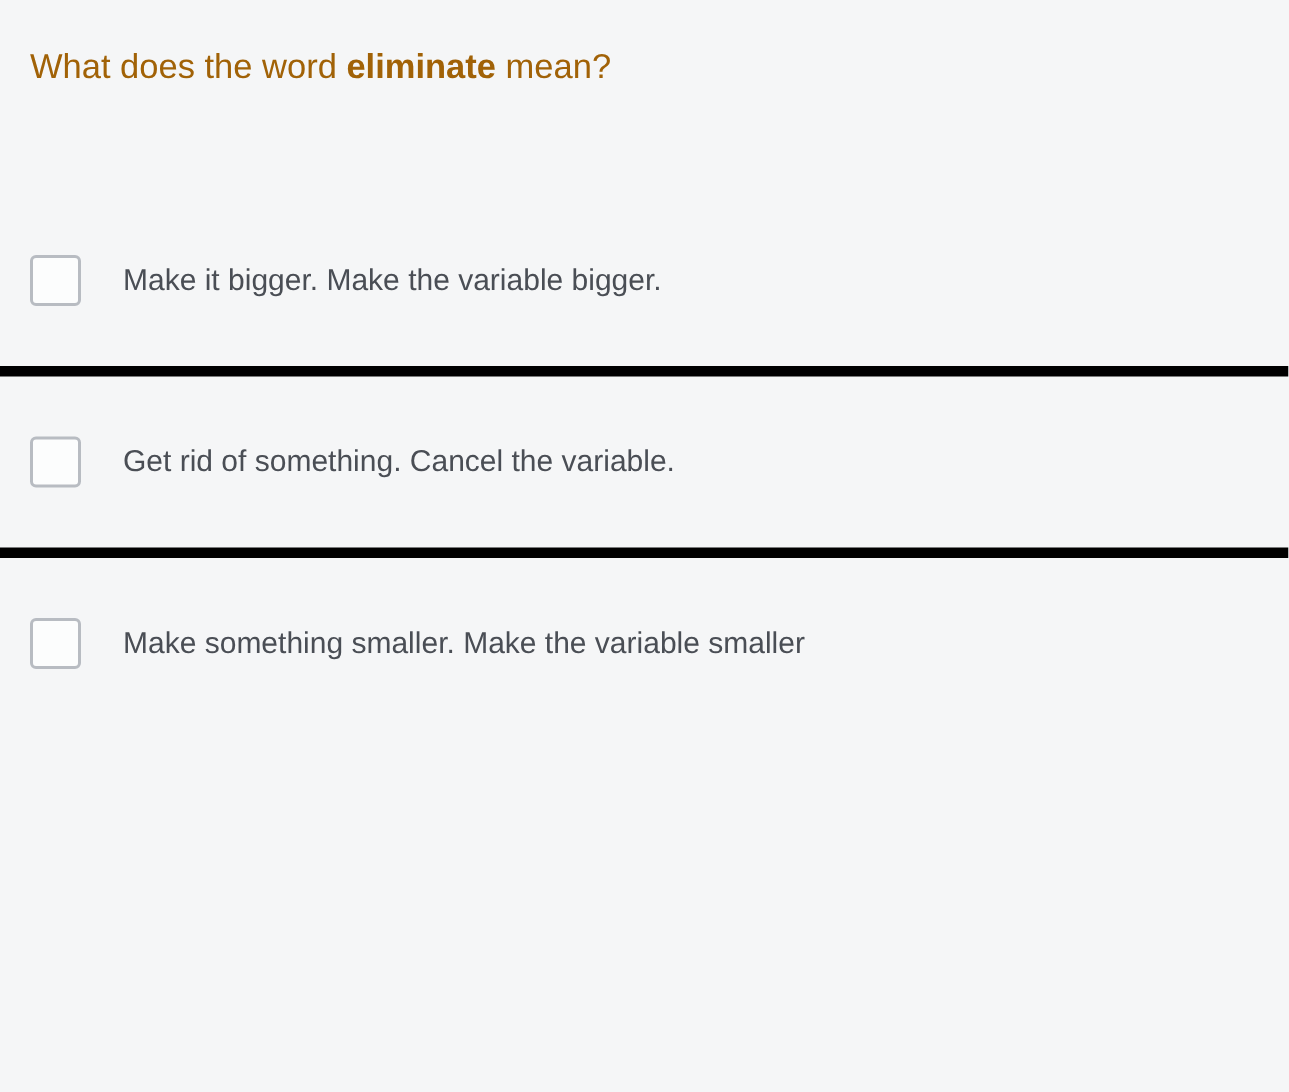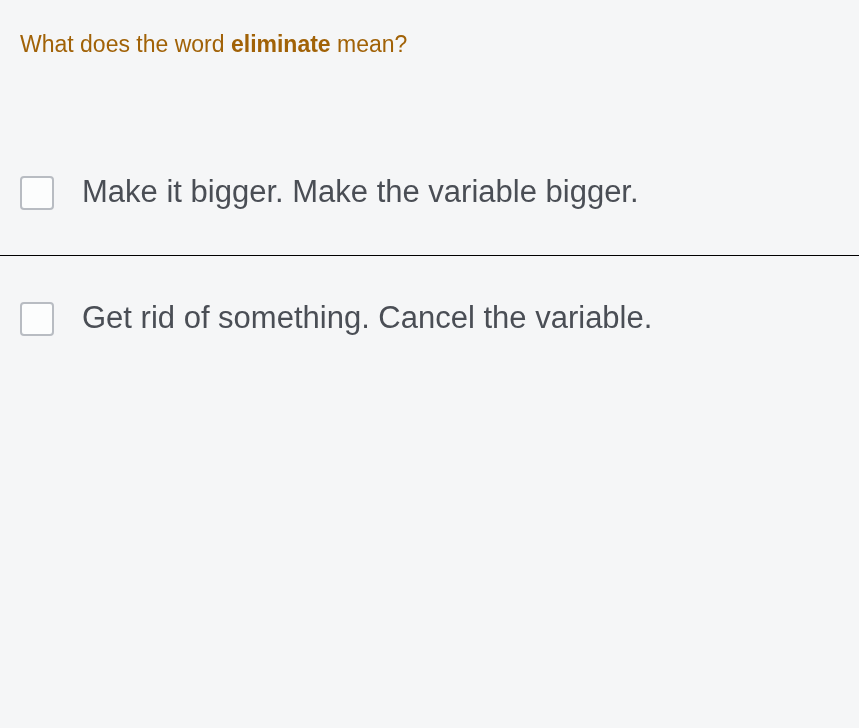--- a/index.html
+++ b/index.html
@@ -23,37 +23,37 @@
       color: #a16207;
       line-height: 1.4;
     }
     .question-text .bold {
       font-weight: 700;
     }
     .option-row {
       display: flex;
       align-items: center;
       padding: 40px 20px;
-      border-top: 1px solid #000000;
+      border-top: 7px solid #000000;
       gap: 28px;
     }
     .option-row:first-of-type {
       border-top: none;
     }
     .checkbox {
       width: 34px;
       height: 34px;
       border: 2px solid #b8bcc2;
       border-radius: 4px;
       background: #fcfdfd;
       flex-shrink: 0;
       cursor: pointer;
     }
     .option-text {
-      font-size: 31px;
+      font-size: 20px;
       color: #4a4e55;
       line-height: 1.45;
     }
     .options-container {
       margin-top: 20px;
     }
   </style>
 </head>
 <body>
 
@@ -69,14 +69,18 @@
     <div class="checkbox"></div>
     <div class="option-text">Make it bigger. Make the variable bigger.</div>
   </div>
 
   <div class="option-row">
     <div class="checkbox"></div>
     <div class="option-text">Get rid of something. Cancel the variable.</div>
   </div>
 
 
+  <div class="option-row">
+    <div class="checkbox"></div>
+    <div class="option-text">Make something smaller. Make the variable smaller</div>
+  </div>
 
 </div>
 
 </body></html>

